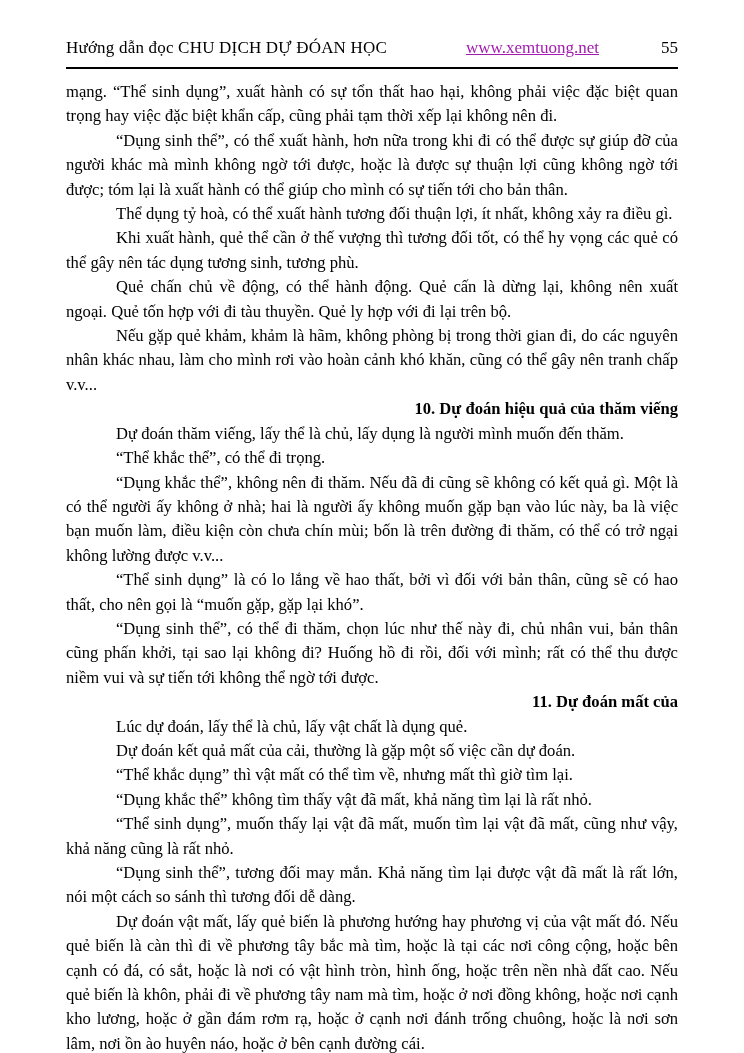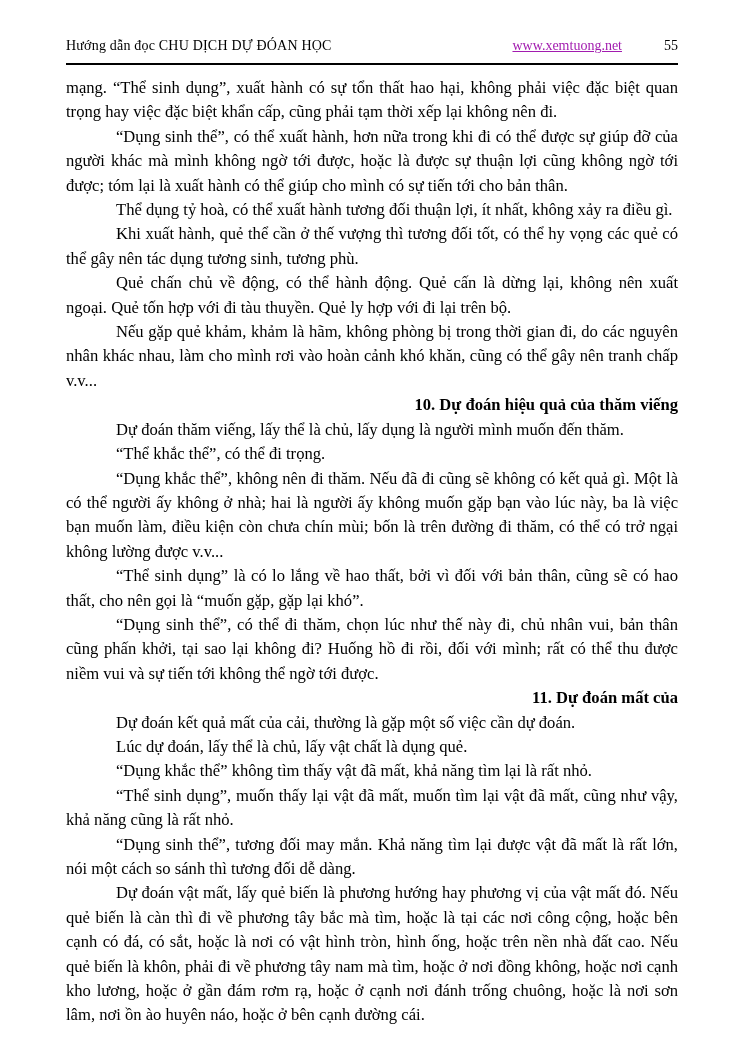--- a/index.html
+++ b/index.html
@@ -16,39 +16,40 @@
   }
   .page {
     width: 612px;
     margin: 0 auto;
     padding-top: 38px;
   }
   .header {
     display: flex;
     justify-content: space-between;
     align-items: flex-end;
-    font-size: 14px;
+    font-size: 17px;
     white-space: nowrap;
     gap: 32px;
   }
   .header-title {
     letter-spacing: 0.2px;
   }
   .header-right {
     display: flex;
     align-items: baseline;
     gap: 42px;
   }
   .header-link {
     color: #a21caf;
     text-decoration: underline;
     cursor: pointer;
   }
   .page-number {
     color: #000000;
+    margin-left: 20px;
   }
   .header-rule {
     border: none;
     border-top: 2px solid #000000;
     margin: 9px 0 0 0;
   }
   .doc-body {
     margin-top: 11px;
     font-size: 16.6px;
     line-height: 24.4px;
@@ -84,20 +85,21 @@
       <p class="indent">Khi xuất hành, quẻ thể cần ở thế vượng thì tương đối tốt, có thể hy vọng các quẻ có thể gây nên tác dụng tương sinh, tương phù.</p>
       <p class="indent">Quẻ chấn chủ về động, có thể hành động. Quẻ cấn là dừng lại, không nên xuất ngoại. Quẻ tốn hợp với đi tàu thuyền. Quẻ ly hợp với đi lại trên bộ.</p>
       <p class="indent">Nếu gặp quẻ khảm, khảm là hãm, không phòng bị trong thời gian đi, do các nguyên nhân khác nhau, làm cho mình rơi vào hoàn cảnh khó khăn, cũng có thể gây nên tranh chấp v.v...</p>
       <p class="indent heading">10. Dự đoán hiệu quả của thăm viếng</p>
       <p class="indent">Dự đoán thăm viếng, lấy thể là chủ, lấy dụng là người mình muốn đến thăm.</p>
       <p class="indent">“Thể khắc thể”, có thể đi trọng.</p>
       <p class="indent">“Dụng khắc thể”, không nên đi thăm. Nếu đã đi cũng sẽ không có kết quả gì. Một là có thể người ấy không ở nhà; hai là người ấy không muốn gặp bạn vào lúc này, ba là việc bạn muốn làm, điều kiện còn chưa chín mùi; bốn là trên đường đi thăm, có thể có trở ngại không lường được v.v...</p>
       <p class="indent">“Thể sinh dụng” là có lo lắng về hao thất, bởi vì đối với bản thân, cũng sẽ có hao thất, cho nên gọi là “muốn gặp, gặp lại khó”.</p>
       <p class="indent">“Dụng sinh thể”, có thể đi thăm, chọn lúc như thế này đi, chủ nhân vui, bản thân cũng phấn khởi, tại sao lại không đi? Huống hồ đi rồi, đối với mình; rất có thể thu được niềm vui và sự tiến tới không thể ngờ tới được.</p>
       <p class="indent heading">11. Dự đoán mất của</p>
+      <p class="indent">Lúc dự đoán, lấy thể là chủ, lấy vật chất là dụng quẻ.</p>
       <p class="indent">Dự đoán kết quả mất của cải, thường là gặp một số việc cần dự đoán.</p>
-      <p class="indent">Lúc dự đoán, lấy thể là chủ, lấy vật chất là dụng quẻ.</p>
+      <p class="indent">“Thể khắc dụng” thì vật mất có thể tìm về, nhưng mất thì giờ tìm lại.</p>
       <p class="indent">“Dụng khắc thể” không tìm thấy vật đã mất, khả năng tìm lại là rất nhỏ.</p>
       <p class="indent">“Thể sinh dụng”, muốn thấy lại vật đã mất, muốn tìm lại vật đã mất, cũng như vậy, khả năng cũng là rất nhỏ.</p>
       <p class="indent">“Dụng sinh thể”, tương đối may mắn. Khả năng tìm lại được vật đã mất là rất lớn, nói một cách so sánh thì tương đối dễ dàng.</p>
       <p class="indent">Dự đoán vật mất, lấy quẻ biến là phương hướng hay phương vị của vật mất đó. Nếu quẻ biến là càn thì đi về phương tây bắc mà tìm, hoặc là tại các nơi công cộng, hoặc bên cạnh có đá, có sắt, hoặc là nơi có vật hình tròn, hình ống, hoặc trên nền nhà đất cao. Nếu quẻ biến là khôn, phải đi về phương tây nam mà tìm, hoặc ở nơi đồng không, hoặc nơi cạnh kho lương, hoặc ở gần đám rơm rạ, hoặc ở cạnh nơi đánh trống chuông, hoặc là nơi sơn lâm, nơi ồn ào huyên náo, hoặc ở bên cạnh đường cái.</p>
     </div>
 </div>
 
 </body></html>

